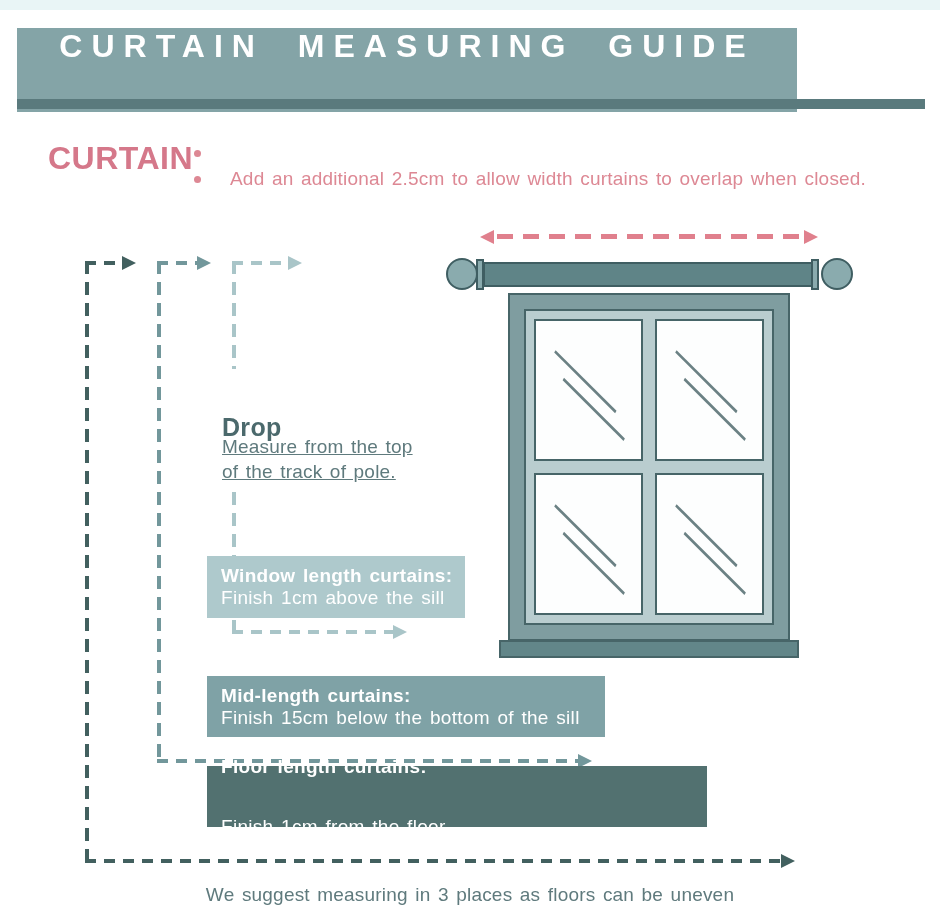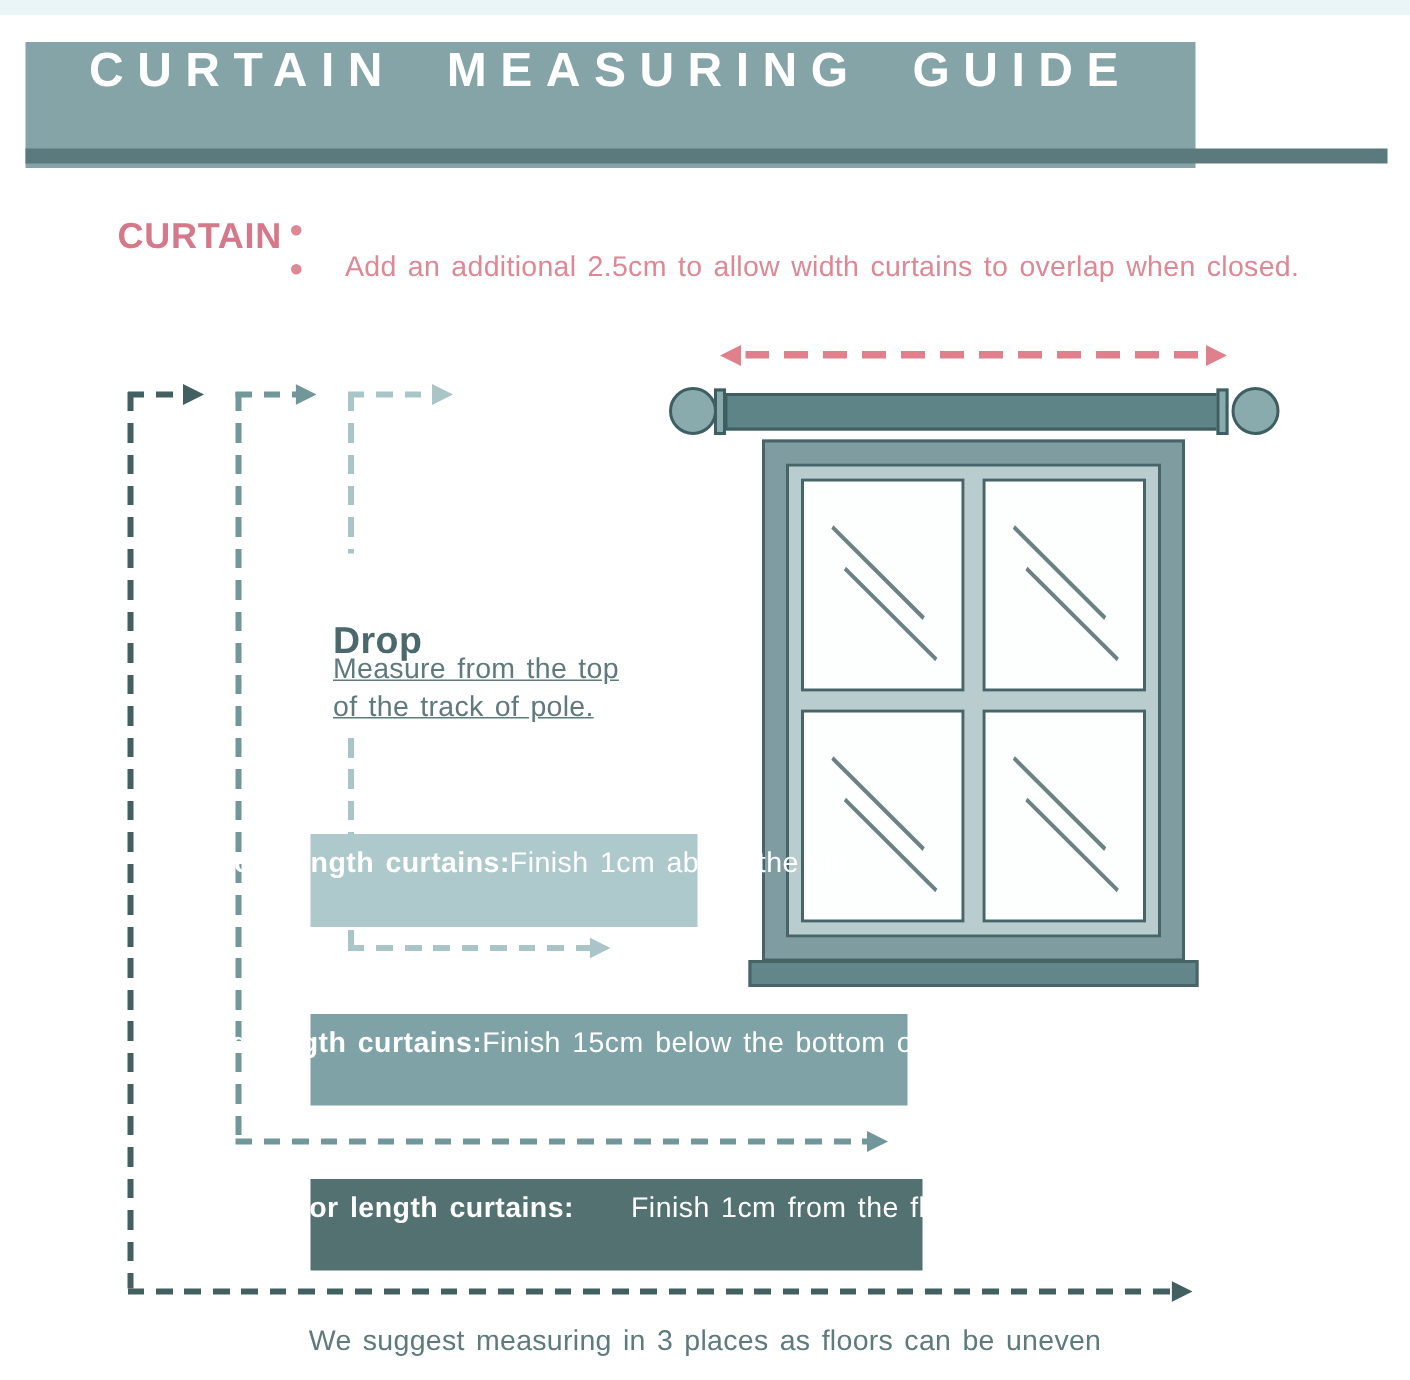--- a/index.html
+++ b/index.html
@@ -29,22 +29,22 @@
     letter-spacing: 9px; word-spacing: 16px; white-space: nowrap;
   }
   .banner-shadow {
     position: absolute; left: 17px; top: 99px; width: 908px; height: 10px;
     background: #5a7a7d;
   }
 
   
   .width-label {
     position: absolute; left: 48px; top: 144px; width: 140px;
-    text-align: right; color: #d5788a; font-weight: bold;
-    font-size: 24px; line-height: 28px; letter-spacing: 0.5px;
+    text-align: left; color: #d5788a; font-weight: bold;
+    font-size: 32px; line-height: 28px; letter-spacing: 0.5px;
   }
   .bullets {
     position: absolute; left: 190px; top: 140px; width: 720px;
     list-style: none;
   }
   .bullets li {
     position: relative; padding-left: 40px; height: 26px;
     display: flex; align-items: center;
     color: #dd8894; font-size: 19px; letter-spacing: 0.2px; word-spacing: 2px;
     white-space: nowrap;
@@ -114,27 +114,27 @@
   }
   .drop-desc {
     position: absolute; left: 222px; top: 434px;
     color: #5f7a7d; font-size: 19px; line-height: 25px;
     letter-spacing: 0.2px; word-spacing: 2px; white-space: nowrap; text-decoration: underline;
   }
 
   
   .len-box {
     position: absolute; color: #ffffff; padding: 9px 14px;
-    display: flex; flex-direction: row; justify-content: center;
+    display: flex; flex-direction: column; justify-content: center;
   }
   .len-box .t { font-size: 19px; font-weight: bold; letter-spacing: 0.3px; word-spacing: 2px; white-space: nowrap; }
   .len-box .d { font-size: 19px; letter-spacing: 0.3px; word-spacing: 2px; white-space: nowrap; }
   .box-window { left: 207px; top: 556px; width: 258px; height: 62px; }
   .box-mid    { left: 207px; top: 676px; width: 398px; height: 61px; }
-  .box-floor  { left: 207px; top: 786px; width: 408px; height: 61px; gap: 38px; }
+  .box-floor  { left: 207px; top: 766px; width: 500px; height: 61px; gap: 38px; }
 
   
   .footer-note {
     position: absolute; left: 0; top: 884px; width: 940px;
     text-align: center; color: #5f7a7d; font-size: 19px;
     letter-spacing: 0.2px; word-spacing: 2px;
   }
 </style>
 </head>
 <body>

